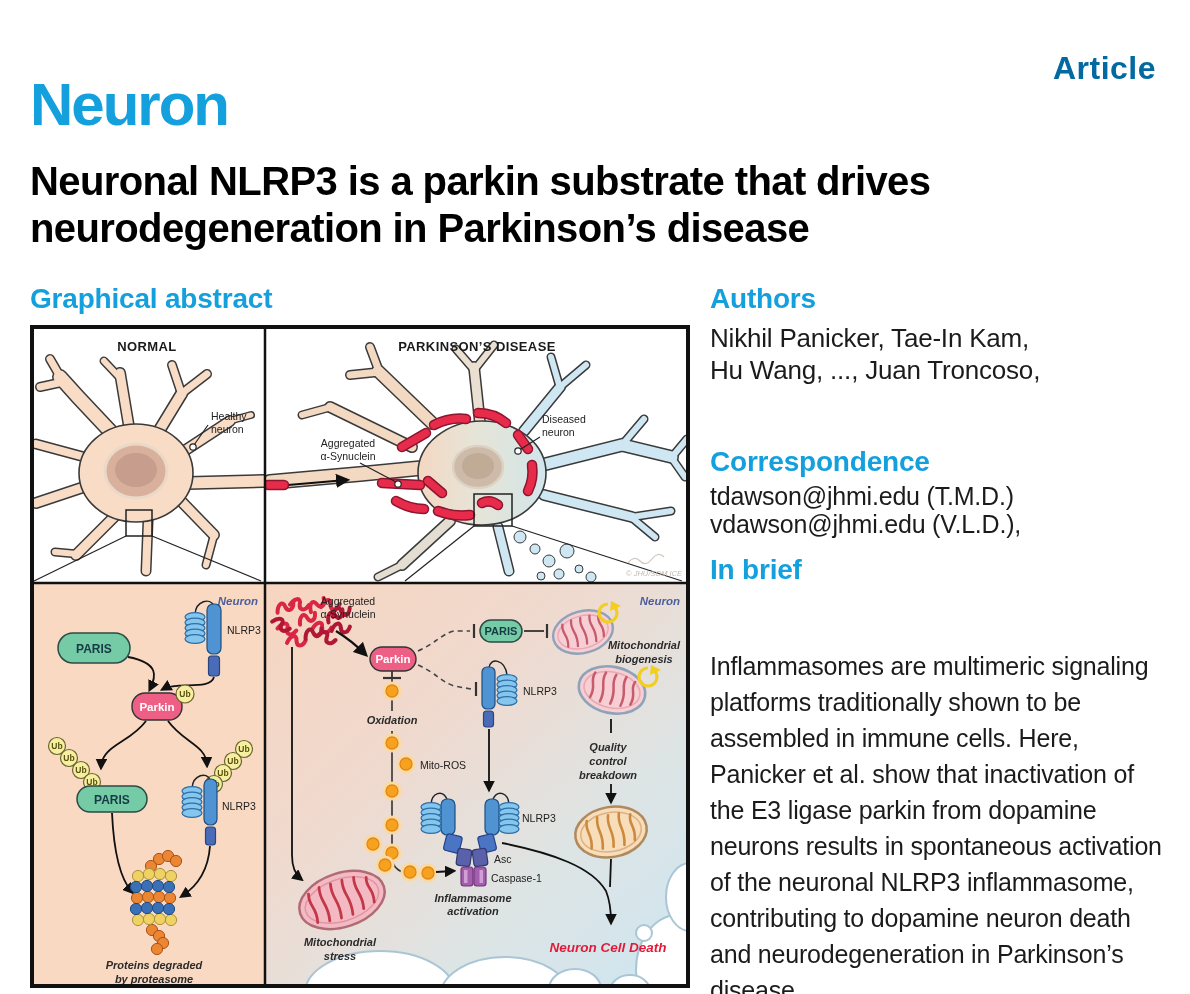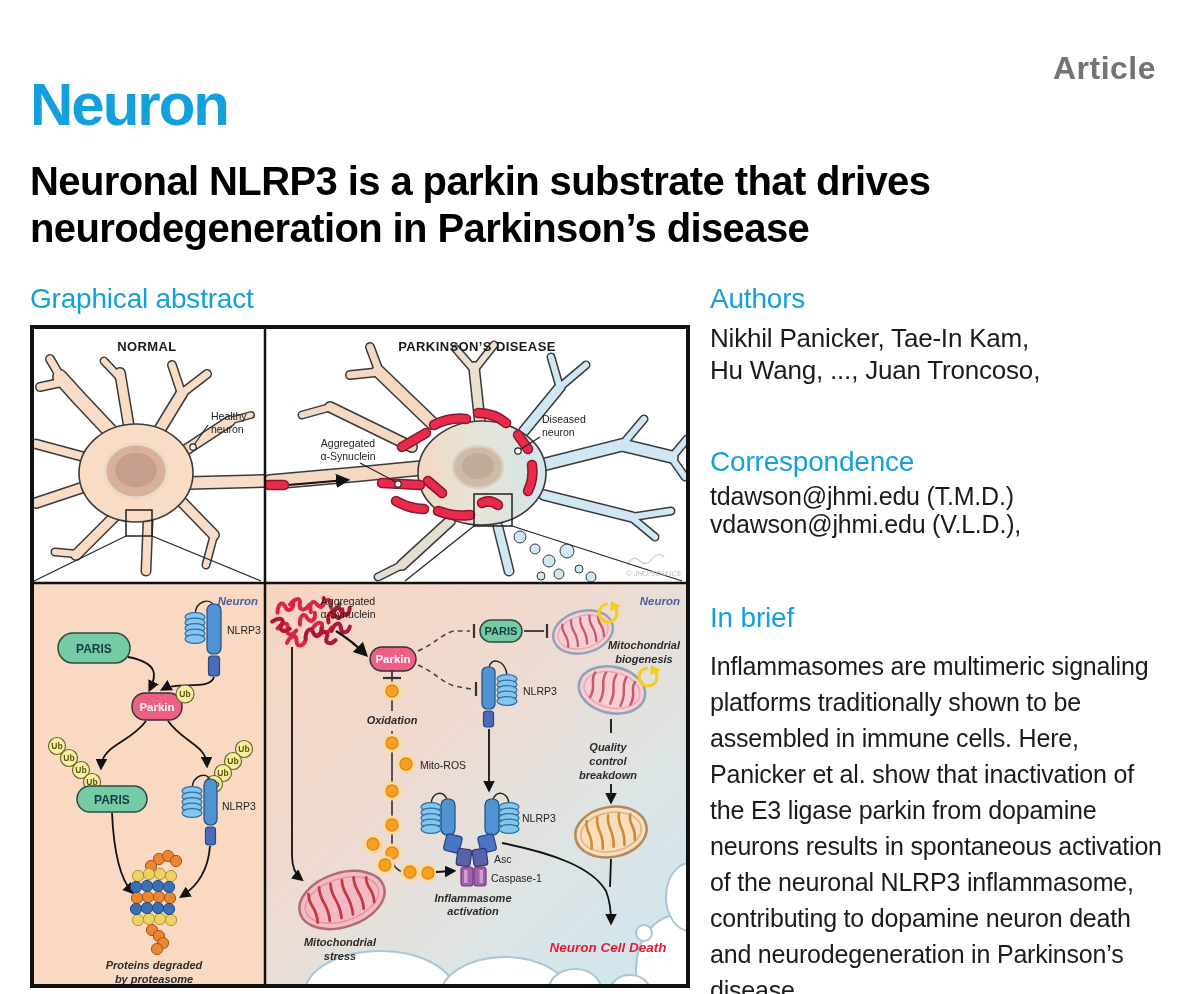--- a/index.html
+++ b/index.html
@@ -3,33 +3,33 @@
 <meta charset="utf-8">
 <style>
   * { margin:0; padding:0; box-sizing:border-box; }
   html,body { background:#ffffff; }
   body {
     position:relative; width:1190px; height:994px; overflow:hidden;
     font-family:"Liberation Sans", sans-serif; color:#1b1b1b;
   }
   .kicker {
     position:absolute; top:50px; right:34px;
-    font-size:32px; font-weight:bold; color:#737373; letter-spacing:0.5px;
+    font-size:32px; font-weight:bold; color:#0369a1; letter-spacing:0.5px;
   }
   .journal-logo {
     position:absolute; top:70px; left:30px;
     font-size:60px; font-weight:bold; color:#14a0dc; letter-spacing:-2px;
   }
   .article-title {
     position:absolute; top:158px; left:30px; width:1120px;
     font-size:40px; font-weight:bold; line-height:47px; letter-spacing:-0.6px; color:#000000;
   }
   .blue-heading {
     position:absolute; left:710px;
-    font-size:28px; font-weight:400; color:#14a0dc; letter-spacing:-0.2px;
+    font-size:28px; font-weight:700; color:#14a0dc; letter-spacing:-0.2px;
   }
   .blue-heading.left-col { left:30px; }
   .authors-block { position:absolute; left:710px; top:322px; font-size:26px; line-height:32px; letter-spacing:-0.2px; }
   .correspondence-block { position:absolute; left:710px; top:482px; font-size:25px; line-height:28px; letter-spacing:-0.2px; }
   .inbrief-block {
     position:absolute; left:710px; top:600px; width:456px;
     font-size:25px; line-height:36px; letter-spacing:-0.2px;margin-top:48px;
   }
   .figure-wrap { position:absolute; left:30px; top:325px; width:624px; height:663px; }
   svg { display:block; font-family:"Liberation Sans", sans-serif; }
@@ -62,21 +62,21 @@
   <div>Nikhil Panicker, Tae-In Kam,</div>
   <div>Hu Wang, ..., Juan Troncoso,</div>
 </div>
 
 <div class="blue-heading" style="top:446px;text-align:center;">Correspondence</div>
 <div class="correspondence-block">
   <div>tdawson@jhmi.edu (T.M.D.)</div>
   <div>vdawson@jhmi.edu (V.L.D.),</div>
 </div>
 
-<div class="blue-heading" style="top:554px;margin-top:48px;">In brief</div>
+<div class="blue-heading" style="top:554px;">In brief</div>
 <p class="inbrief-block">Inflammasomes are multimeric signaling platforms traditionally shown to be assembled in immune cells. Here, Panicker et al. show that inactivation of the E3 ligase parkin from dopamine neurons results in spontaneous activation of the neuronal NLRP3 inflammasome, contributing to dopamine neuron death and neurodegeneration in Parkinson’s disease.</p>
 
 <div class="figure-wrap">
 <svg width="660" height="663" viewBox="0 0 660 663">
   <defs>
     <marker id="ah" viewBox="0 0 10 10" refX="7" refY="5" markerWidth="6.5" markerHeight="6.5" orient="auto-start-reverse">
       <path d="M0 0 L10 5 L0 10 Z" fill="#111"></path>
     </marker>
     <linearGradient id="gradSoma" x1="0" y1="0" x2="1" y2="0">
       <stop offset="0" stop-color="#f3d8c2"></stop>

